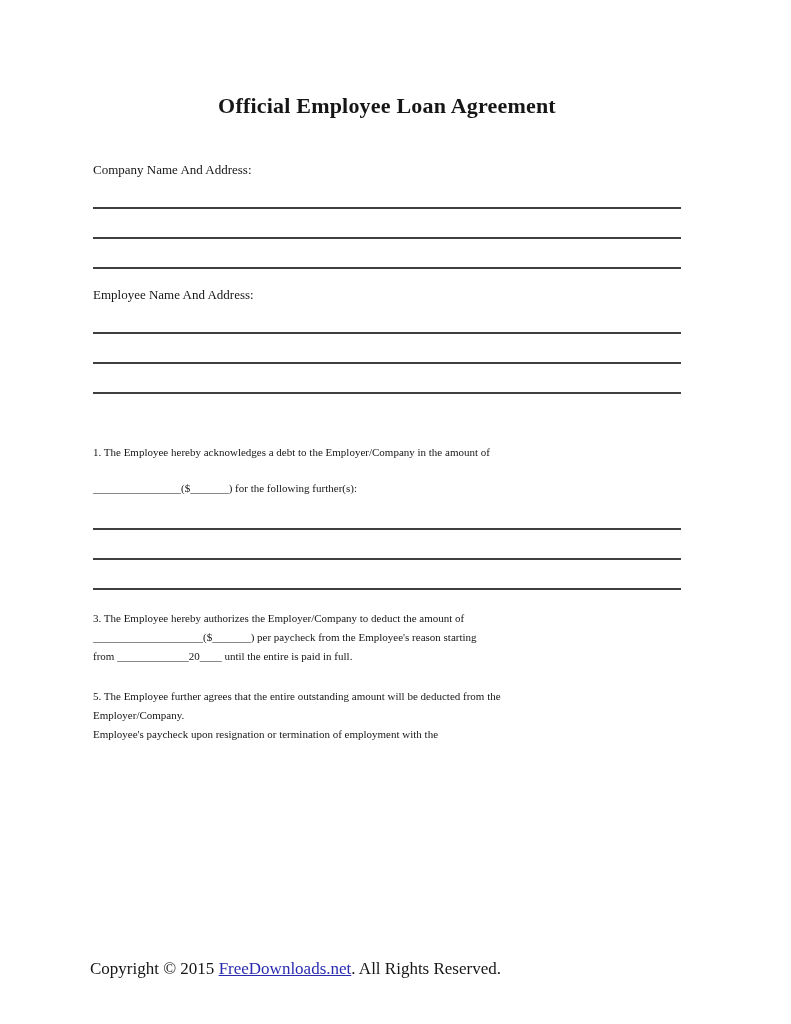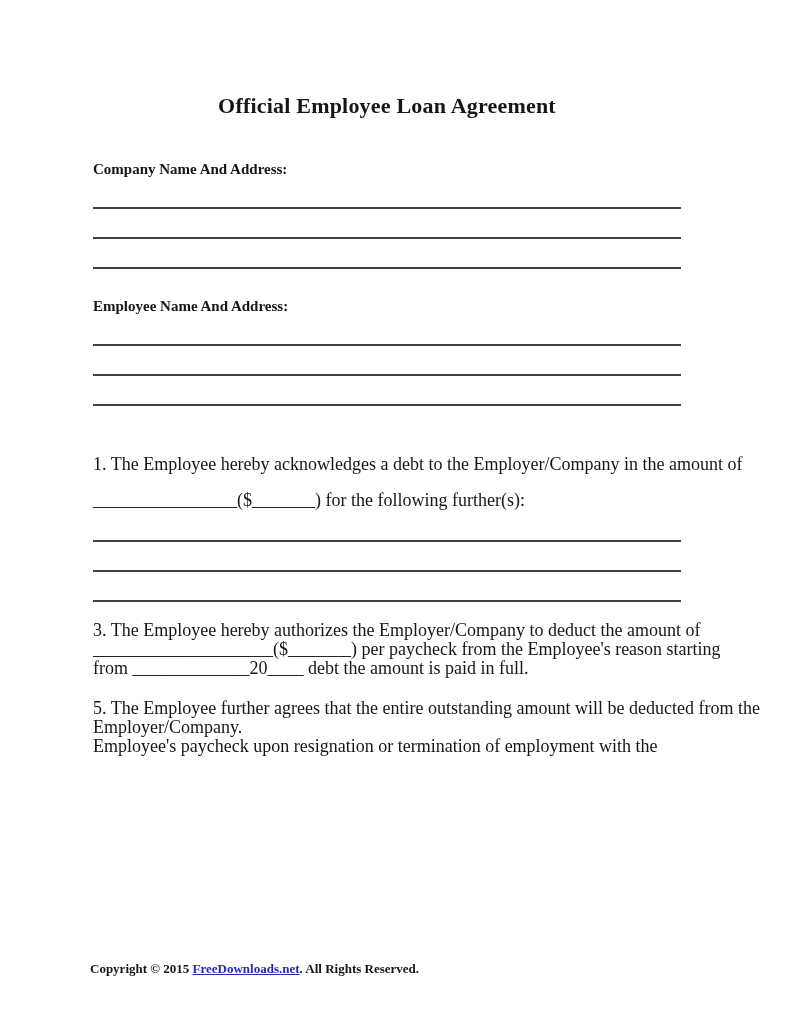--- a/index.html
+++ b/index.html
@@ -18,49 +18,47 @@
   }
   .doc-title {
     margin: 0;
     font-size: 22px;
     line-height: 28px;
     font-weight: bold;
     text-align: center;
     letter-spacing: 0.2px;
   }
   .field-label {
-    font-size: 15px;
+    font-size: 13px;
     line-height: 19px;
-    font-weight: bold;
   }
   .field-label.company { margin-top: 40px; }
-  .field-label.employee { margin-top: 28px; }
+  .field-label.employee { margin-top: 16px; }
   .rule {
     height: 30px;
     border-bottom: 2px solid #3f3f3f;
   }
   .rule.tall { height: 32px; }
   .para-line {
-    font-size: 18px;
+    font-size: 11px;
     line-height: 19px;
     white-space: nowrap;
   }
   .clause1-line1 { margin-top: 49px; }
   .clause1-line2 { margin-top: 17px; }
   .reason-rules { margin-top: 0; }
   .clause2 { margin-top: 19px; }
   .clause3 { margin-top: 21px; }
   .footer {
     position: absolute;
     left: 90px;
     bottom: 46px;
-    font-size: 13px;
+    font-size: 17px;
     line-height: 18px;
     white-space: nowrap;
-    font-weight: bold;
   }
   .footer a {
     color: #2a2ab0;
     text-decoration: underline;
     cursor: pointer;
   }
 </style>
 </head>
 <body>
 
@@ -89,21 +87,21 @@
       <div class="reason-rules">
         <div class="rule tall"></div>
         <div class="rule"></div>
         <div class="rule"></div>
       </div>
     </div>
 
     <div class="clause2">
       <div class="para-line">3. The Employee hereby authorizes the Employer/Company to deduct the amount of</div>
       <div class="para-line">____________________($_______) per paycheck from the Employee's reason starting</div>
-      <div class="para-line">from _____________20____ debt the amount is paid in full.</div>
+      <div class="para-line">from _____________20____ until the entire is paid in full.</div>
     </div>
 
     <div class="clause3">
       <div class="para-line">5. The Employee further agrees that the entire outstanding amount will be deducted from the</div>
       <div class="para-line">Employer/Company.</div>
       <div class="para-line">Employee's paycheck upon resignation or termination of employment with the</div>
     </div>
 
   </div>
 

